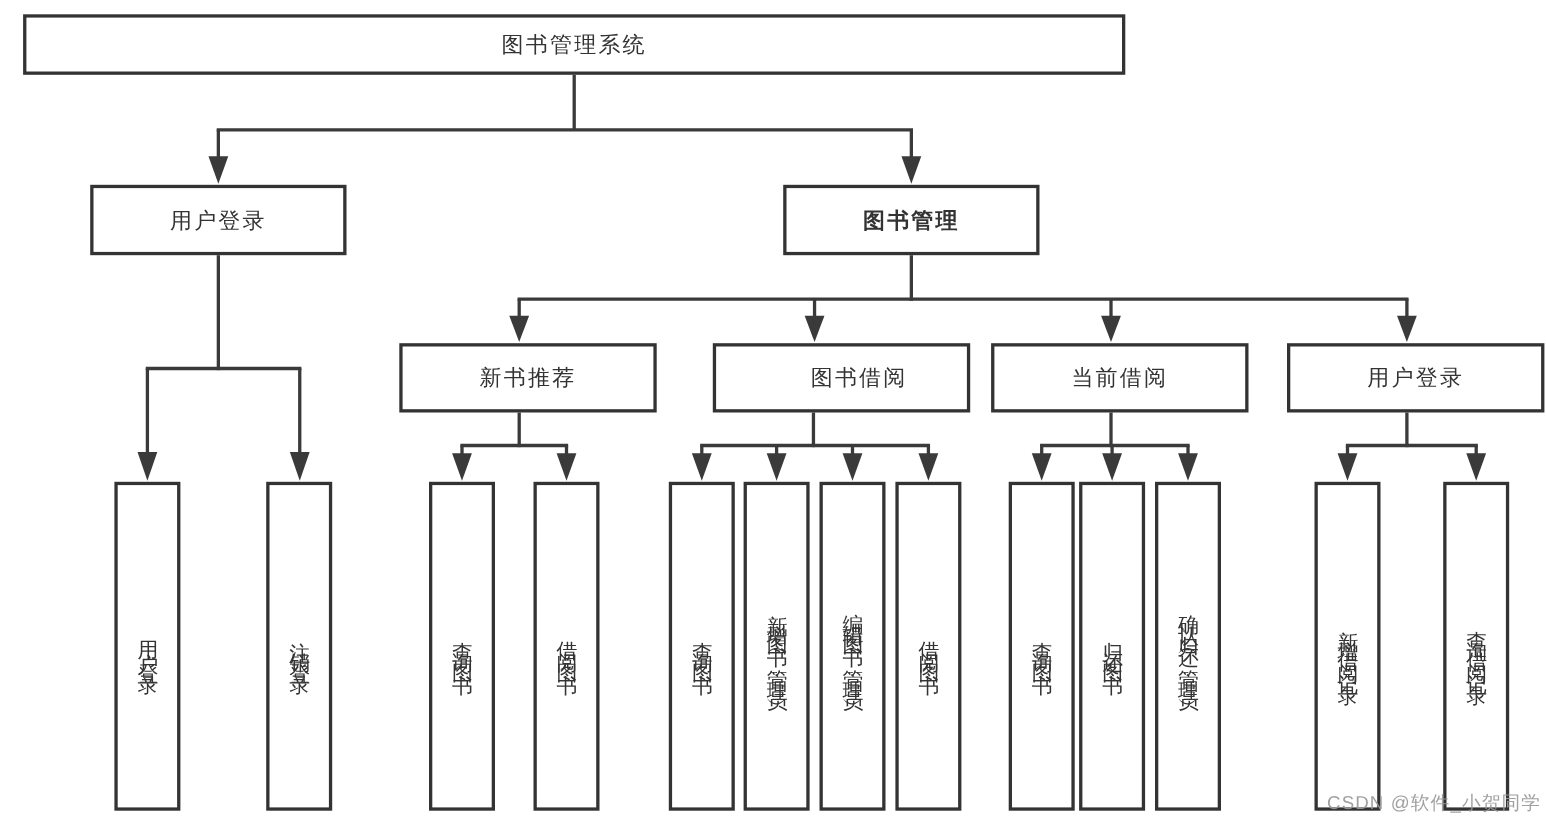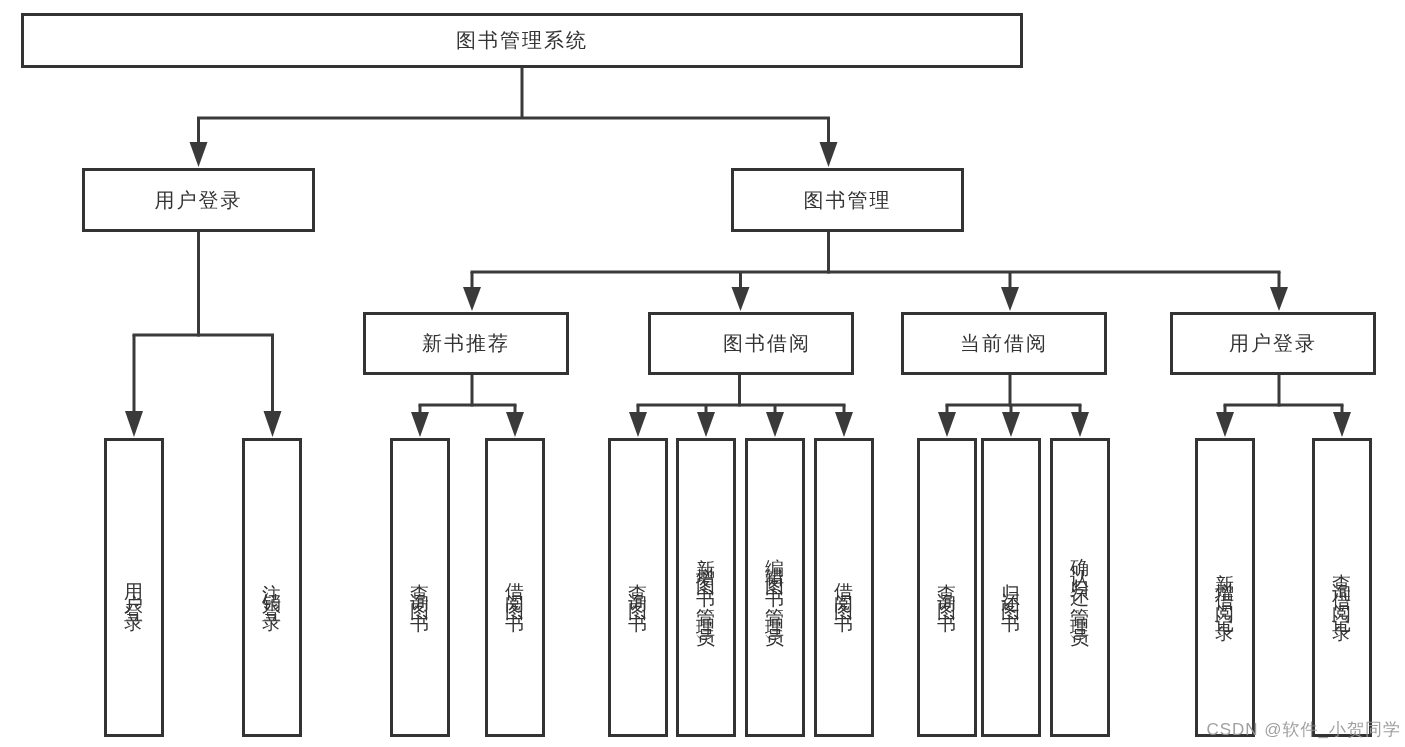--- a/index.html
+++ b/index.html
@@ -30,21 +30,21 @@
     justify-content: center;
     z-index: 2;
   }
   .node .label {
     color: #333333;
     white-space: nowrap;
   }
   .h .label { font-size: 20px; letter-spacing: 2px; }
   .root-box   { left: 21px;  top: 13px;  width: 1002px; height: 55px; }
   .lvl2       { top: 168px; width: 233px; height: 64px; }
-  .lvl3       { top: 312px; width: 206px; height: 63px; }
+  .lvl3       { top: 312px; width: 234px; height: 63px; }
   .leaf       { top: 438px; width: 60px;  height: 299px; }
   .v .label {
     writing-mode: vertical-rl;
     text-orientation: mixed;
     font-size: 19px;
     letter-spacing: 10px;
     line-height: 1.0;
   }
   .watermark {
     position: absolute;
@@ -125,21 +125,21 @@
     <polygon points="1333,412 1351,412 1342,437"></polygon>
   </svg>
 
   <div class="node h root-box">
     <span class="label">图书管理系统</span>
   </div>
 
   <div class="node h lvl2" style="left:82px;">
     <span class="label">用户登录</span>
   </div>
-  <div class="node h lvl2" style="left:731px;">
+  <div class="node h lvl2" style="left:712px;font-weight:bold;">
     <span class="label">图书管理</span>
   </div>
 
   <div class="node h lvl3" style="left:363px;">
     <span class="label">新书推荐</span>
   </div>
   <div class="node h lvl3" style="left:648px;padding-left:32px;">
     <span class="label">图书借阅</span>
   </div>
   <div class="node h lvl3" style="left:901px;">

